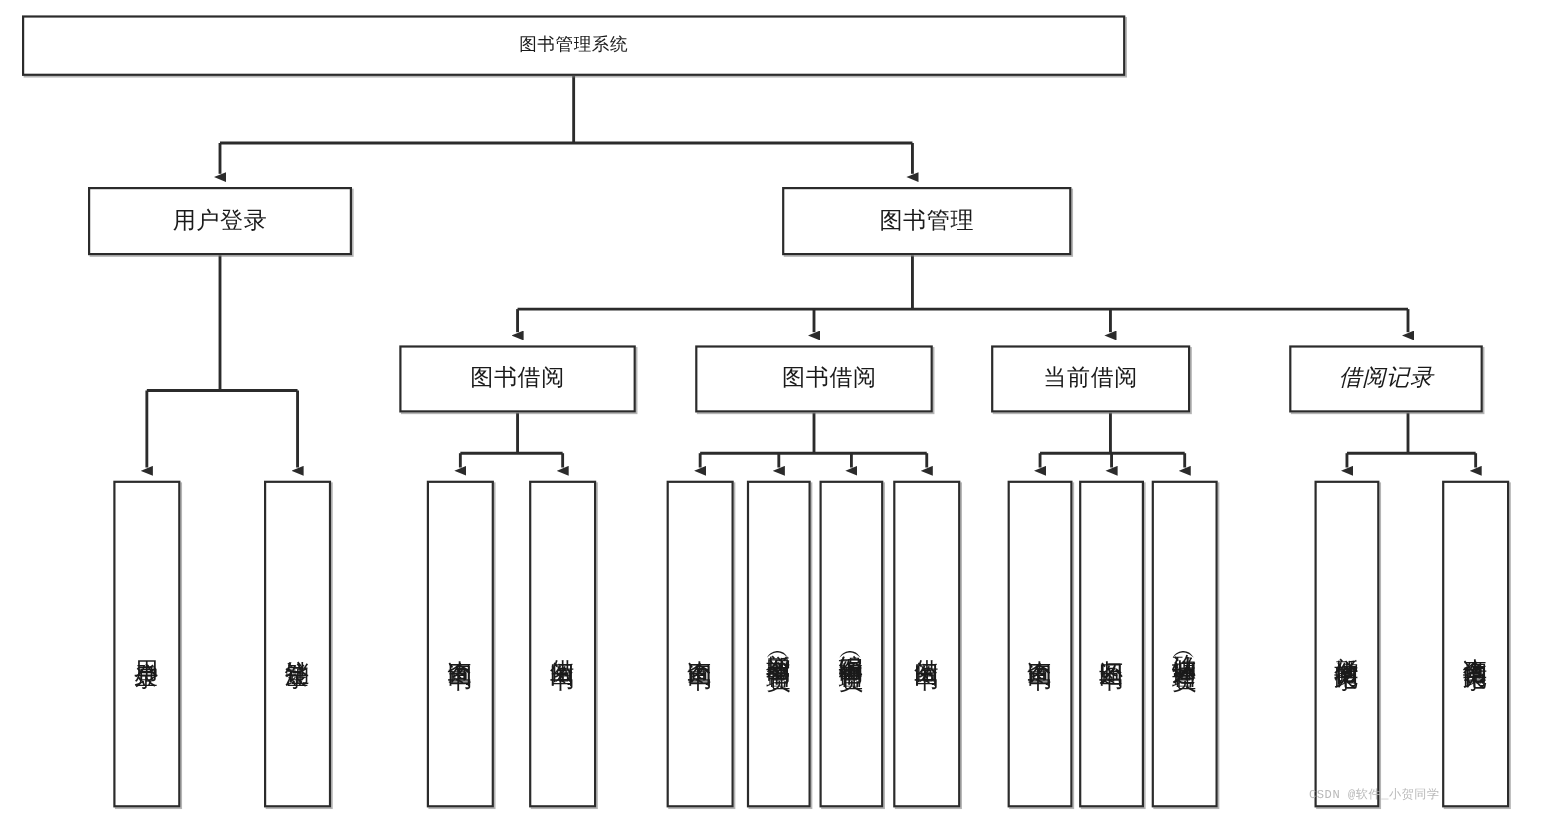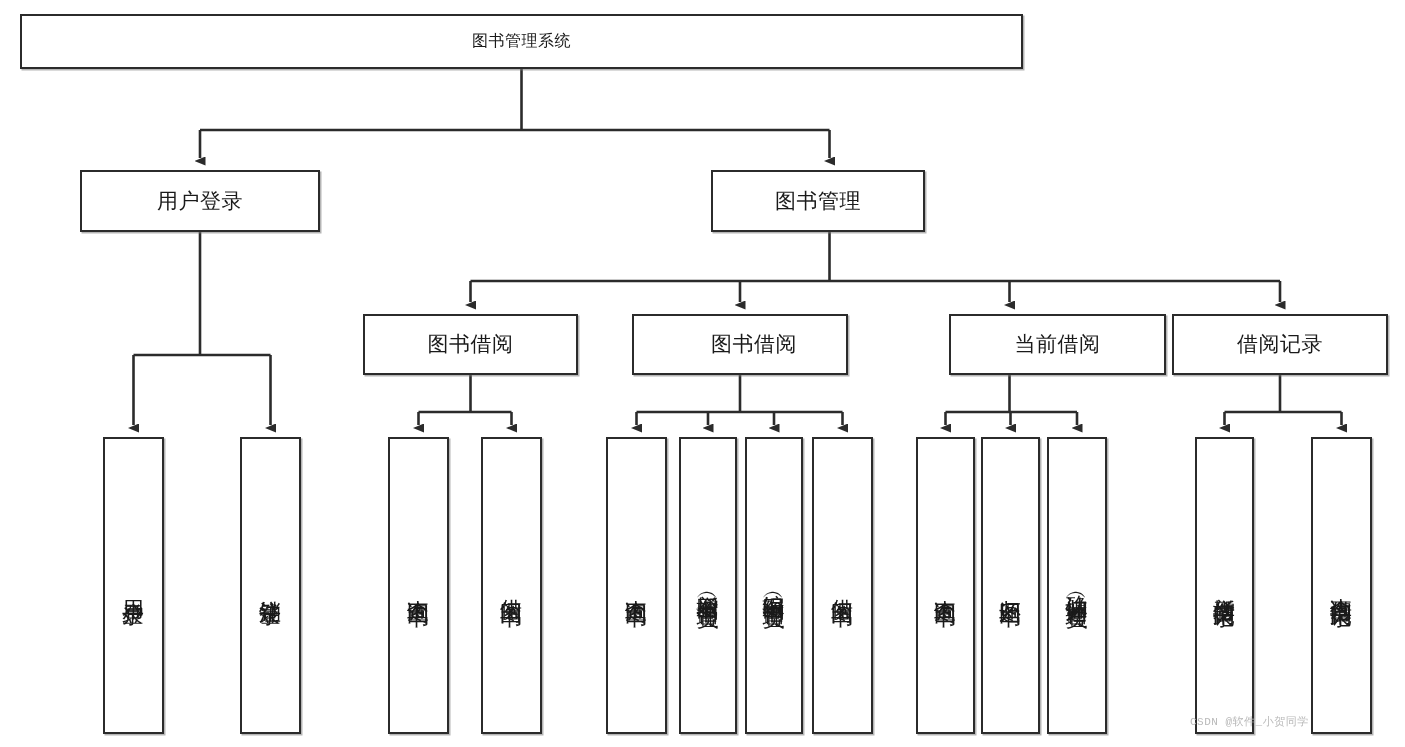--- a/index.html
+++ b/index.html
@@ -119,33 +119,33 @@
       </g>
   </svg>
 
   <div id="nodes">
       <div class="node horiz root" style="left: 20px; top: 14px; width: 1003px; height: 55px;">
         <span class="label">图书管理系统</span>
       </div>
       <div class="node horiz" style="left: 80px; top: 170px; width: 240px; height: 62px;">
         <span class="label">用户登录</span>
       </div>
-      <div class="node horiz" style="left: 711px; top: 170px; width: 214px; height: 62px;">
+      <div class="node horiz" style="left: 711px; top: 170px; width: 263px; height: 62px;">
         <span class="label">图书管理</span>
       </div>
       <div class="node horiz" style="left: 363px; top: 314px; width: 215px; height: 61px;">
         <span class="label">图书借阅</span>
       </div>
       <div class="node horiz" style="left: 632px; top: 314px; width: 216px; height: 61px; padding-left: 28px;">
         <span class="label">图书借阅</span>
       </div>
-      <div class="node horiz" style="left: 901px; top: 314px; width: 217px; height: 61px; margin-left: 48px;">
+      <div class="node horiz" style="left: 901px; top: 314px; width: 181px; height: 61px;">
         <span class="label">当前借阅</span>
       </div>
-      <div class="node horiz" style="left: 1172px; top: 314px; width: 216px; height: 61px;">
+      <div class="node horiz" style="left: 1172px; top: 314px; width: 176px; height: 61px; font-style: italic;">
         <span class="label">借阅记录</span>
       </div>
       <div class="node vert" style="left: 103px; top: 437px; width: 61px; height: 297px;">
         <span class="label">用户登录</span>
       </div>
       <div class="node vert" style="left: 240px; top: 437px; width: 61px; height: 297px;">
         <span class="label">注销登录</span>
       </div>
       <div class="node vert" style="left: 388px; top: 437px; width: 61px; height: 297px;">
         <span class="label">查询图书</span>

